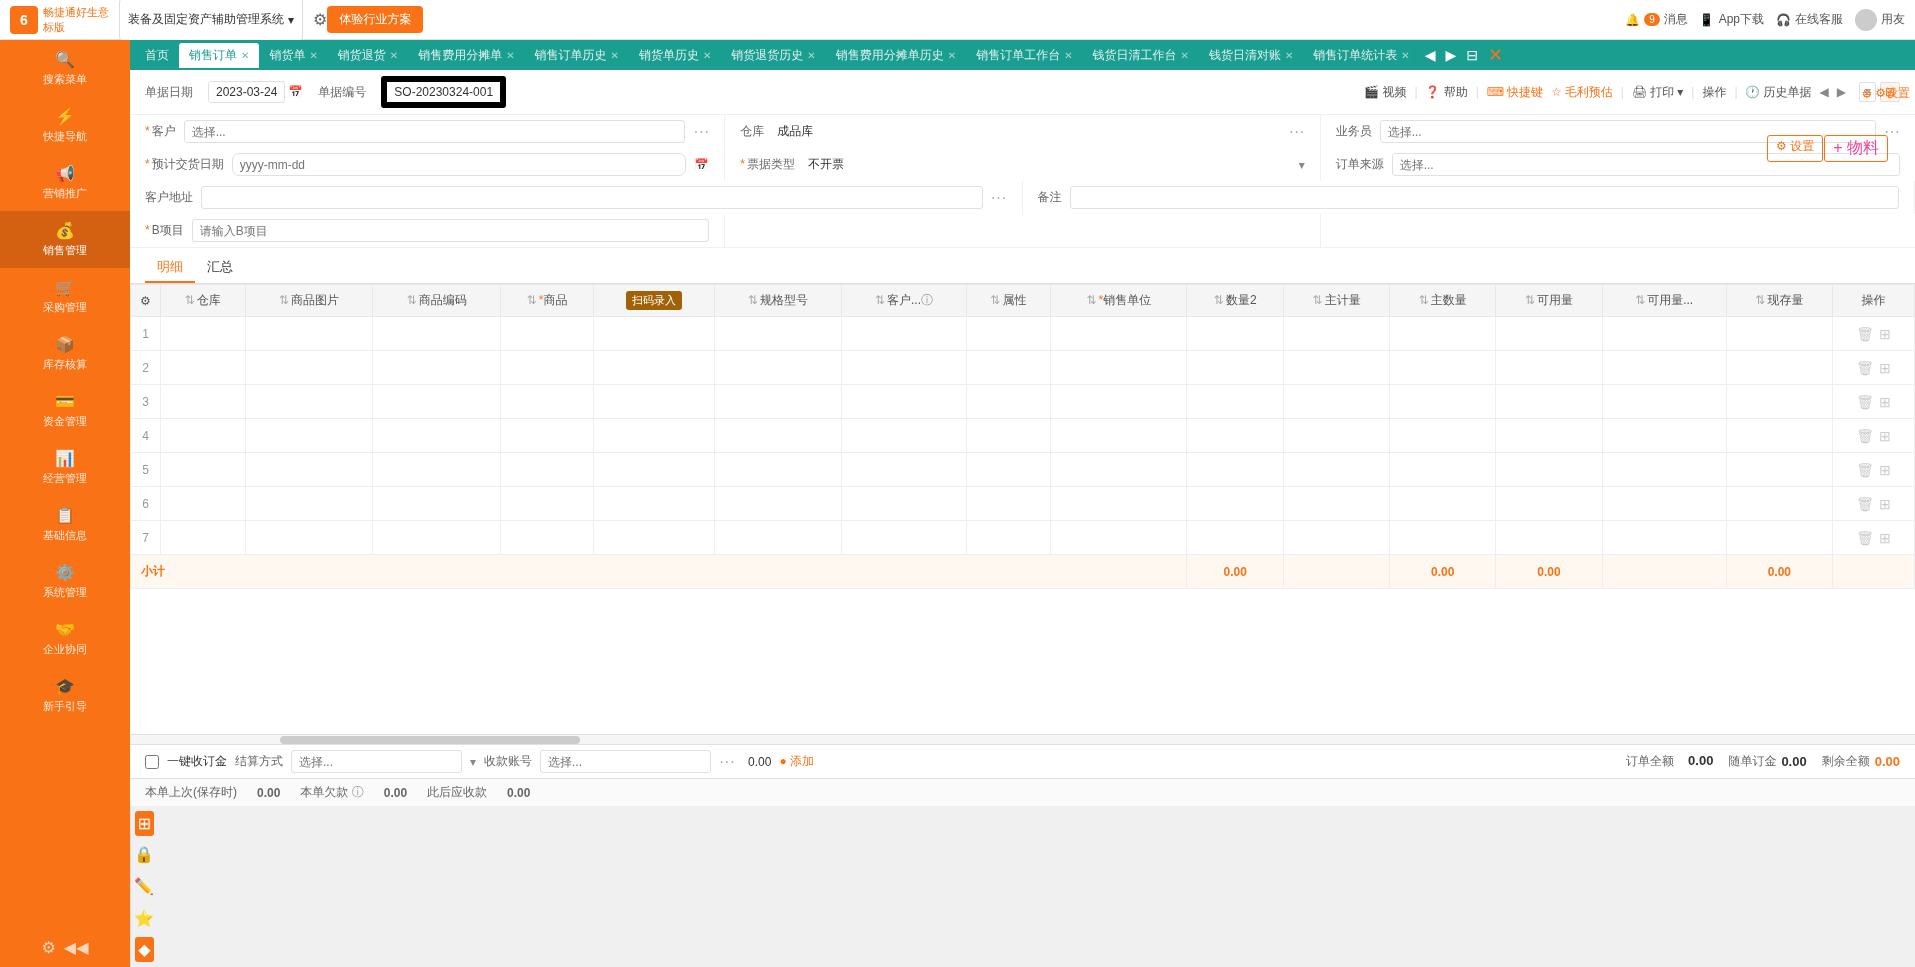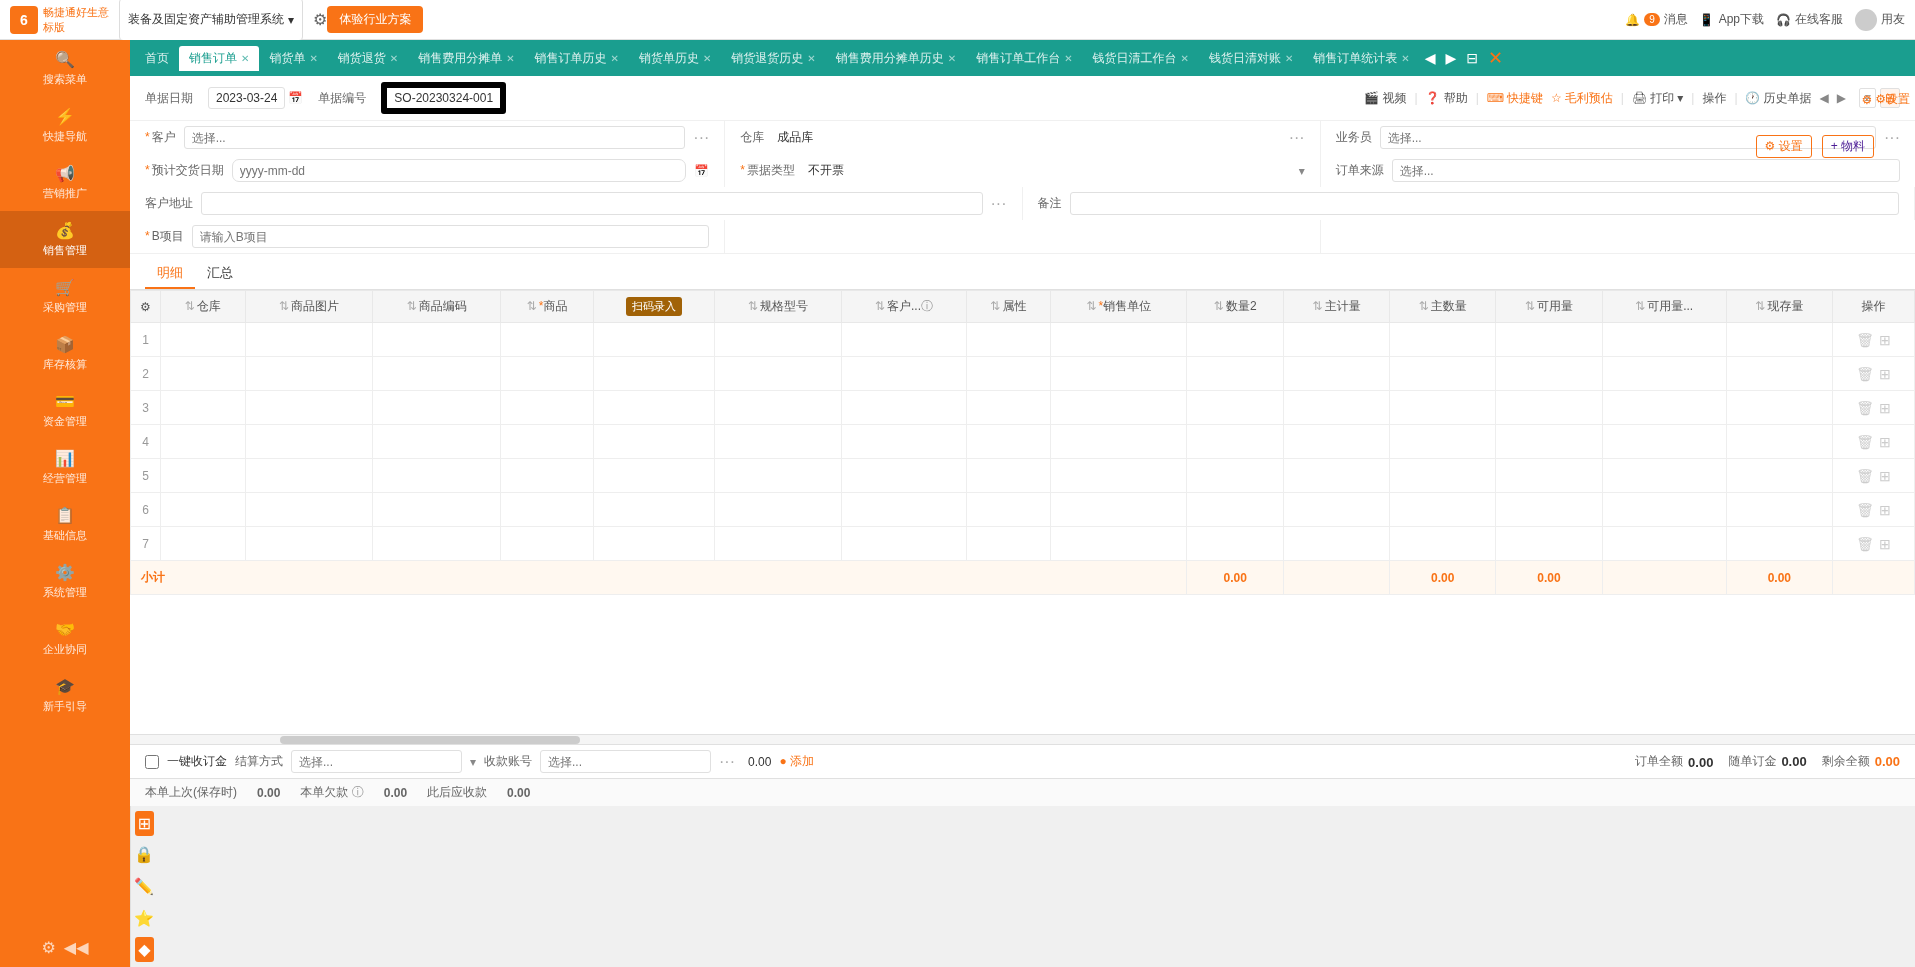--- a/index.html
+++ b/index.html
@@ -4,21 +4,21 @@
   <style>
     * { box-sizing: border-box; margin: 0; padding: 0; }
     body { font-family: 'Microsoft YaHei', Arial, sans-serif; font-size: 12px; color: #333; background: #f0f0f0; overflow: hidden; }
 
     
     .app-container { display: flex; flex-direction: column; height: 967px; width: 1915px; }
     .top-bar { height: 40px; background: #fff; display: flex; align-items: center; padding: 0 10px; border-bottom: 1px solid #e0e0e0; flex-shrink: 0; }
     .main-layout { display: flex; flex: 1; overflow: hidden; }
     .sidebar { width: 130px; background: #f97316; flex-shrink: 0; display: flex; flex-direction: column; }
     .content-area { flex: 1; display: flex; flex-direction: column; overflow: hidden; }
-    .tab-bar { height: 36px; background: #1a9e8f; display: flex; align-items: center; padding: 0 5px; flex-shrink: 0; overflow: hidden; }
+    .tab-bar { height: 30px; background: #1a9e8f; display: flex; align-items: center; padding: 0 5px; flex-shrink: 0; overflow: hidden; }
     .main-content { flex: 1; background: #fff; overflow: hidden; display: flex; flex-direction: column; }
     .logo-area { display: flex; align-items: center; gap: 5px; margin-right: 10px; }
     .logo-icon { width: 28px; height: 28px; background: #f97316; border-radius: 4px; display: flex; align-items: center; justify-content: center; color: white; font-size: 14px; font-weight: bold; }
     .logo-text { font-size: 11px; color: #f97316; line-height: 1.3; }
     .system-selector { display: flex; align-items: center; gap: 4px; background: #fff; border: 1px solid #ddd; border-radius: 4px; padding: 12px 8px; cursor: pointer; font-size: 12px; color: #333; }
     .top-bar-actions { margin-left: auto; display: flex; align-items: center; gap: 12px; }
     .industry-btn { background: #f97316; color: white; border: none; border-radius: 4px; padding: 5px 12px; cursor: pointer; font-size: 12px; }
     .top-bar-icon { display: flex; align-items: center; gap: 4px; cursor: pointer; color: #555; font-size: 12px; }
     .badge { background: #f97316; color: white; border-radius: 8px; padding: 1px 5px; font-size: 10px; }
     .sidebar-item { display: flex; flex-direction: column; align-items: center; padding: 10px 5px; cursor: pointer; color: rgba(255,255,255,0.85); font-size: 11px; gap: 3px; }
@@ -326,23 +326,23 @@
 
               <div style="position:absolute;right:5px;top:-30px;display:flex;flex-direction:column;gap:3px;">
                 <div class="gear-settings">
                   <span>⚙</span>
                   <span>⚙设置</span>
                 </div>
               </div>
             </div>
           </div>
 
-          <div style="position:absolute;right:41px;top:135px;display:flex;gap:10px;z-index:10;">
+          <div style="position:absolute;right:27px;top:135px;display:flex;gap:1px;z-index:10;">
             <span style="color:#f97316;cursor:pointer;font-size:12px;border:1px solid #f97316;border-radius:3px;padding:2px 8px;">⚙ 设置</span>
-            <span style="color:#4c1d95;cursor:pointer;font-size:12px;border:1px solid #f97316;border-radius:3px;padding:2px 8px;">+ 物料</span>
+            <span style="color:#ec4899;cursor:pointer;font-size:16px;border:1px solid #f97316;border-radius:3px;padding:2px 8px;">+ 物料</span>
           </div>
 
           <div class="three-col">
             <div class="col col-border">
               <span class="form-label required">预计交货日期</span>
               <input class="form-input" type="text" style="flex: 1 1 0%; border-radius: 7px;" placeholder="yyyy-mm-dd">
               <span style="cursor:pointer;color:#888;">📅</span>
             </div>
             <div class="col col-border">
               <span class="form-label required">票据类型</span>
@@ -606,21 +606,21 @@
           <span class="form-label">收款账号</span>
           <input class="form-input placeholder" type="text" style="min-width: 80px;" placeholder="选择...">
           <span class="form-dots">···</span>
           <span style="margin-left:5px;font-size:12px;">0.00</span>
           <span class="add-btn">
             <span style="color:#f97316;">●</span>
             <span>添加</span>
           </span>
 
           <div class="summary-panel" style="margin-left:auto;display:flex;gap:15px;align-items:center;">
-            <div style="display:flex;align-items:flex-end;gap:5px;">
+            <div style="display:flex;align-items:flex-start;gap:14px;">
               <span>订单全额</span>
               <span class="amount" style="font-size:13px;color:#333;font-weight:bold;">0.00</span>
             </div>
             <div style="display:flex;align-items:center;gap:5px;">
               <span>随单订金</span>
               <span class="amount" style="font-size:13px;color:#333;font-weight:bold;">0.00</span>
             </div>
             <div style="display:flex;align-items:center;gap:5px;">
               <span>剩余全额</span>
               <span class="amount" style="font-size:13px;color:#f97316;font-weight:bold;">0.00</span>

